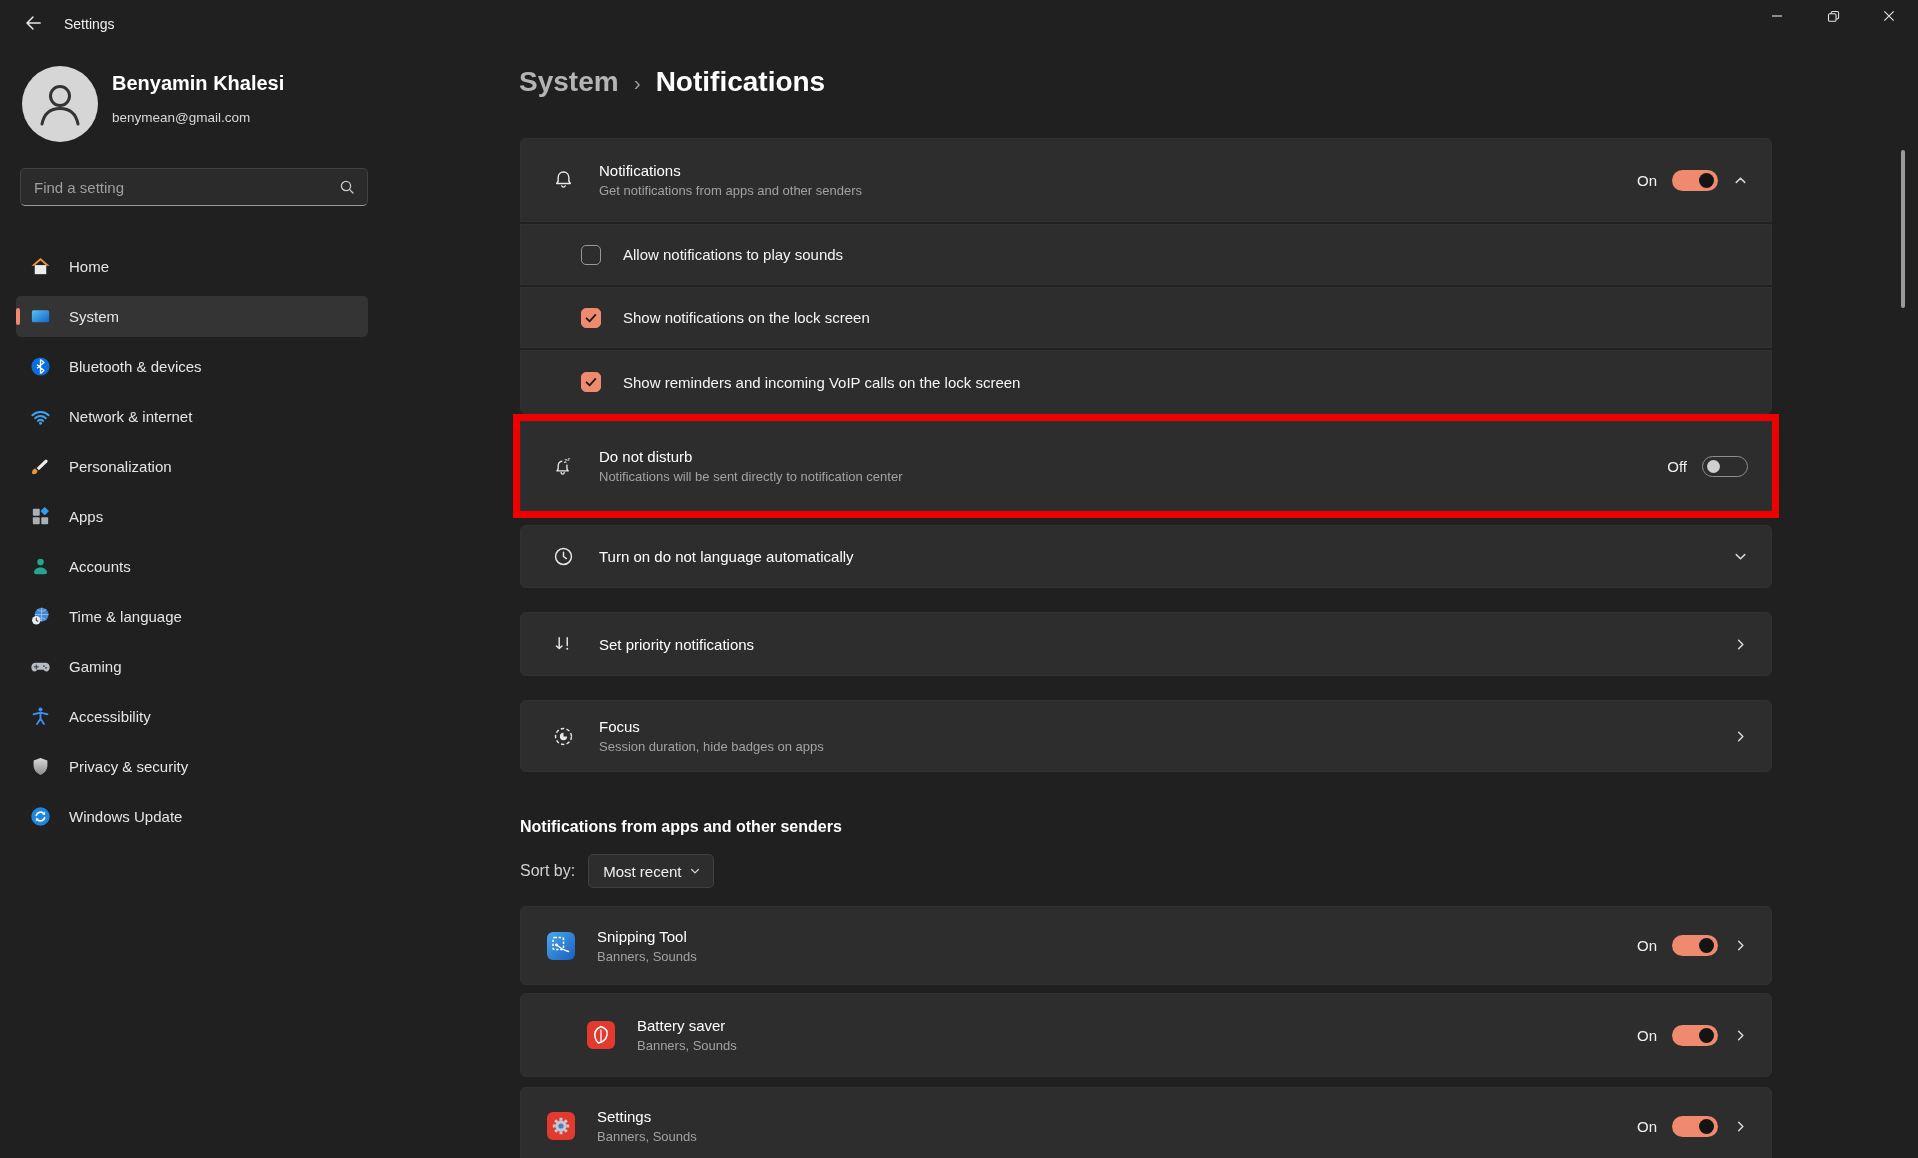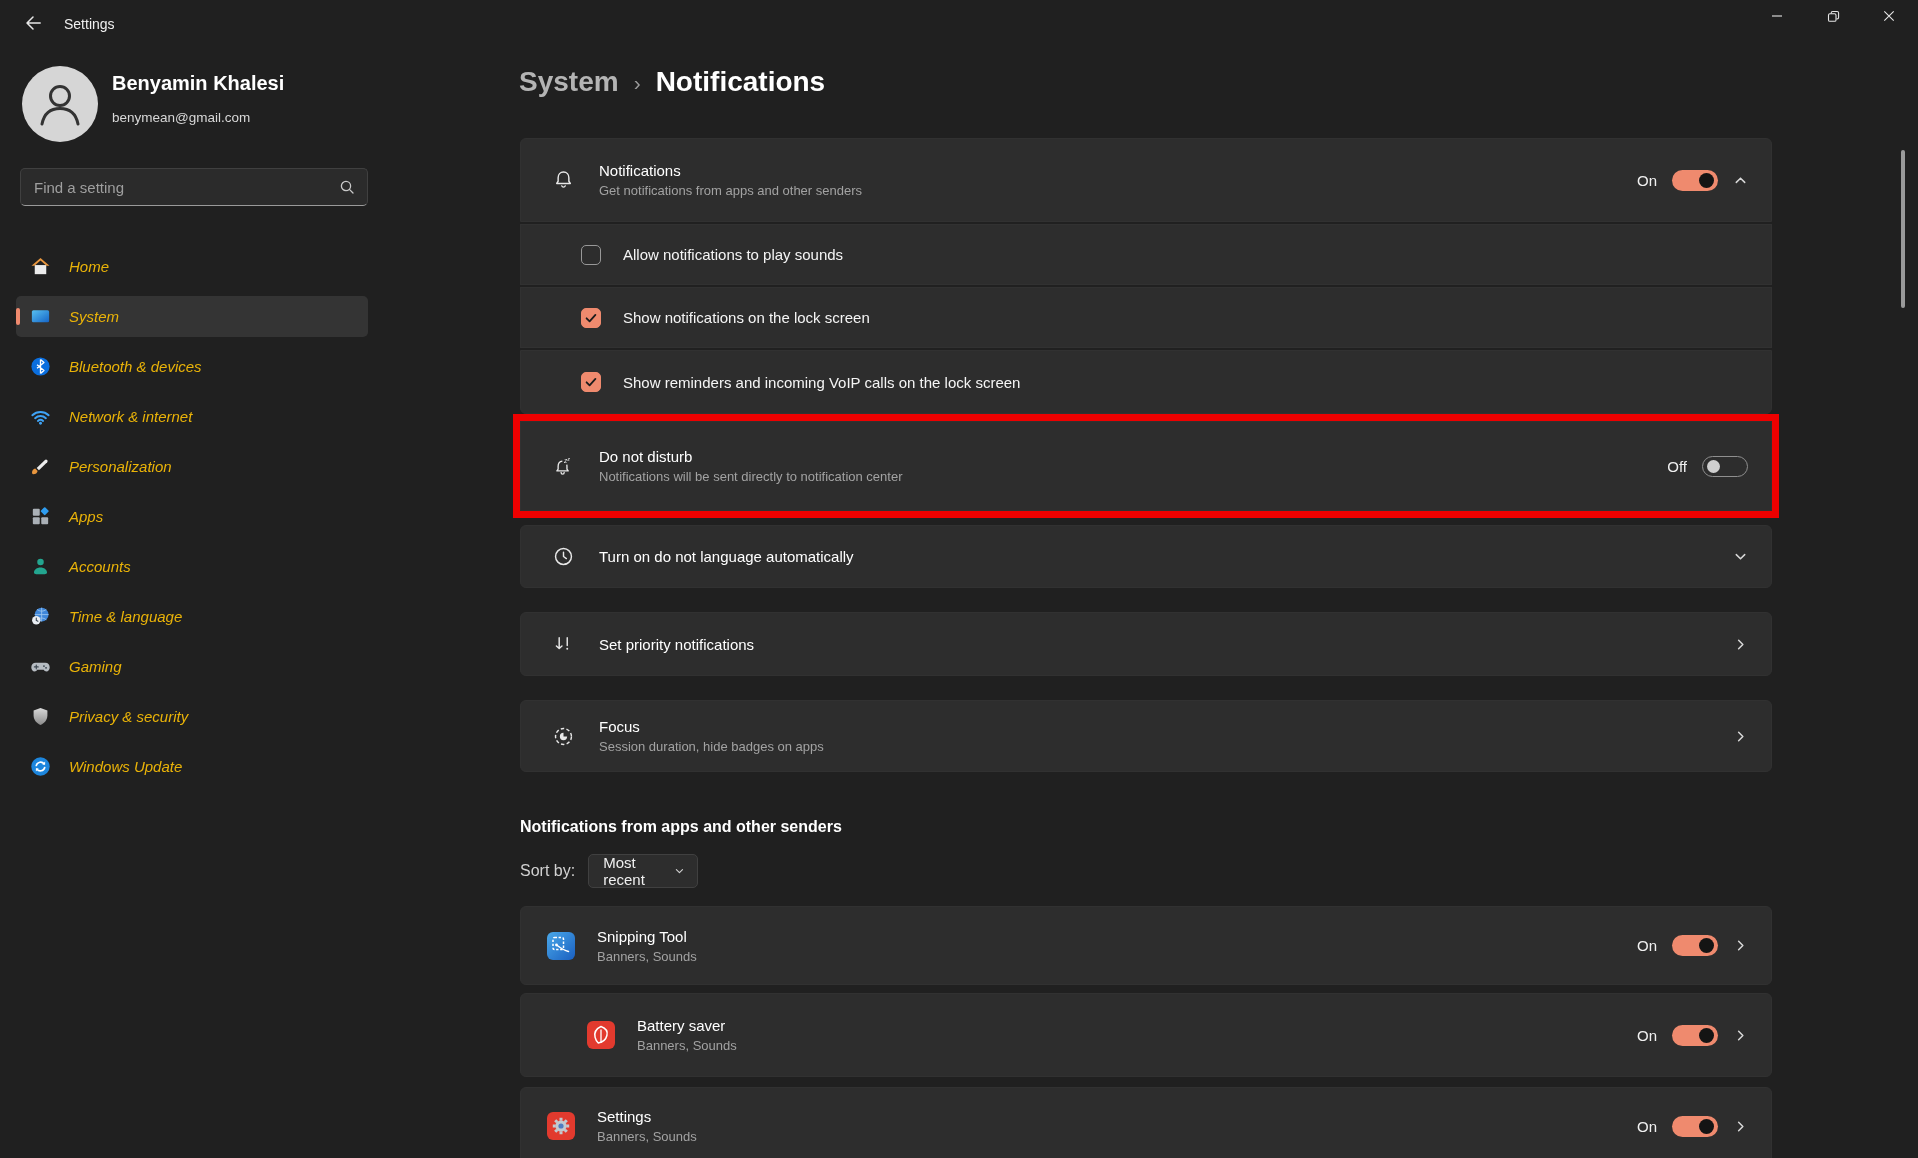--- a/index.html
+++ b/index.html
@@ -19,21 +19,21 @@
 
   
   .avatar { position:absolute; left:22px; top:66px; width:76px; height:76px; border-radius:50%; background:#d6d6d6; display:flex; align-items:center; justify-content:center; }
   .profile-name { position:absolute; left:112px; top:72px; font-size:20px; font-weight:700; }
   .profile-email { position:absolute; left:112px; top:110px; font-size:13.5px; color:#d8d8d8; }
   .searchbox { position:absolute; left:20px; top:168px; width:348px; height:38px; background:#2b2b2b; border:1px solid #404040; border-bottom-color:#9a9a9a; border-radius:5px; display:flex; align-items:center; }
   .searchbox input { flex:1; background:transparent; border:none; outline:none; color:#e8e8e8; font-size:15px; padding:0 10px 0 13px; font-family:"Liberation Sans", sans-serif; }
   .searchbox input::placeholder { color:#9f9f9f; }
   .search-glyph { margin-right:12px; display:flex; }
   .nav { position:absolute; left:16px; top:246px; width:352px; }
-  .nav-item { position:relative; height:41px; margin-bottom:9px; display:flex; align-items:center; padding-left:13px; gap:17px; border-radius:5px; font-size:15px; color:#eab308; cursor:pointer;font-style:italic; }
+  .nav-item { position:relative; height:41px; margin-bottom:9px; display:flex; align-items:center; padding-left:13px; gap:17px; border-radius:5px; font-size:15px; color:#e5e5e5; cursor:pointer; }
   .nav-item.selected { background:#343434; }
   .nav-item .pill { position:absolute; left:0; top:12px; width:3.5px; height:17px; border-radius:2px; background:#EF8A6E; }
   .nav-ic { width:23px; height:23px; flex:none; display:flex; }
 
   
   .breadcrumb { position:absolute; left:519px; top:66px; display:flex; align-items:center; font-size:28px; font-weight:600; }
   .crumb-parent { color:#b4b4b4; cursor:pointer; }
   .crumb-sep { color:#9c9c9c; font-size:21px; margin:2px 15px 0 15px; font-weight:400; }
   .crumb-current { color:#ffffff; }
 
@@ -57,21 +57,21 @@
   .cb-row { padding-left:60px; }
   .checkbox { width:20px; height:20px; border-radius:5px; border:1px solid #989898; flex:none; cursor:pointer; display:flex; align-items:center; justify-content:center; }
   .checkbox.checked { background:#EF8A6E; border-color:#EF8A6E; }
   .cb-label { margin-left:22px; font-size:15px; color:#f5f5f5; }
 
   .red-frame { position:absolute; left:513px; top:414px; width:1266px; height:104px; border:7px solid #EE0000; z-index:5; pointer-events:none; }
 
   .section-heading { position:absolute; left:520px; top:818px; font-size:16px; font-weight:700; color:#fff; }
   .sort-row { position:absolute; left:520px; top:853px; height:36px; display:flex; align-items:center; gap:13px; }
   .sort-label { font-size:16px; color:#d2d2d2; }
-  .dropdown { width:110px; height:34px; background:#2d2d2d; border:1px solid #404040; border-radius:5px; display:flex; align-items:center; justify-content:space-between; padding:0 12px 0 14px; cursor:pointer; }
+  .dropdown { width:126px; height:34px; background:#2d2d2d; border:1px solid #404040; border-radius:5px; display:flex; align-items:center; justify-content:space-between; padding:0 12px 0 14px; cursor:pointer; }
   .dropdown .dd-value { font-size:15px; color:#f0f0f0; }
 
   .app-icon { width:28px; height:28px; flex:none; margin-left:26px; display:flex; }
   .app-texts { margin-left:22px; flex:1; }
 
   .scroll-thumb { position:absolute; left:1901px; top:150px; width:3.5px; height:158px; background:#9a9a9a; border-radius:2px; }
 </style>
 </head>
 <body>
 
@@ -213,20 +213,31 @@
   <div class="nav-item">
     <span class="nav-ic">
         <svg viewBox="0 0 24 24" width="23" height="23">
           <path d="M7 8h10c2.8 0 4.6 2 4.6 4.8 0 2.6-1.5 4.4-3.4 4.4-1.3 0-2.1-.7-2.9-1.8H8.7c-.8 1.1-1.6 1.8-2.9 1.8-1.9 0-3.4-1.8-3.4-4.4C2.4 10 4.2 8 7 8z" fill="#b6bcc2"></path>
           <path d="M7.6 10.4v4M5.6 12.4h4" stroke="#3c4650" stroke-width="1.2" stroke-linecap="round"></path>
           <circle cx="15.6" cy="11.6" r="1" fill="#3c4650"></circle>
           <circle cx="17.8" cy="13.4" r="1" fill="#3c4650"></circle>
         </svg>
       </span>
     <span>Gaming</span>
+  </div>
+  <div class="nav-item">
+    <span class="nav-ic">
+        <svg viewBox="0 0 24 24" width="23" height="23">
+          <circle cx="12" cy="4.7" r="2.1" fill="#3f8cee"></circle>
+          <g fill="none" stroke="#3f8cee" stroke-width="2" stroke-linecap="round" stroke-linejoin="round">
+            <path d="M4.8 9.6l7.2-1.7 7.2 1.7M12 7.9v6.5M12 14.4l-3.6 5.4M12 14.4l3.6 5.4"></path>
+          </g>
+        </svg>
+      </span>
+    <span>Accessibility</span>
   </div>
   <div class="nav-item">
     <span class="nav-ic">
         <svg viewBox="0 0 24 24" width="23" height="23">
           <defs>
             <linearGradient id="gsh" x1="0" y1="0" x2="0" y2="1">
               <stop offset="0" stop-color="#d9d9d9"></stop>
               <stop offset="1" stop-color="#8c8c8c"></stop>
             </linearGradient>
           </defs>

